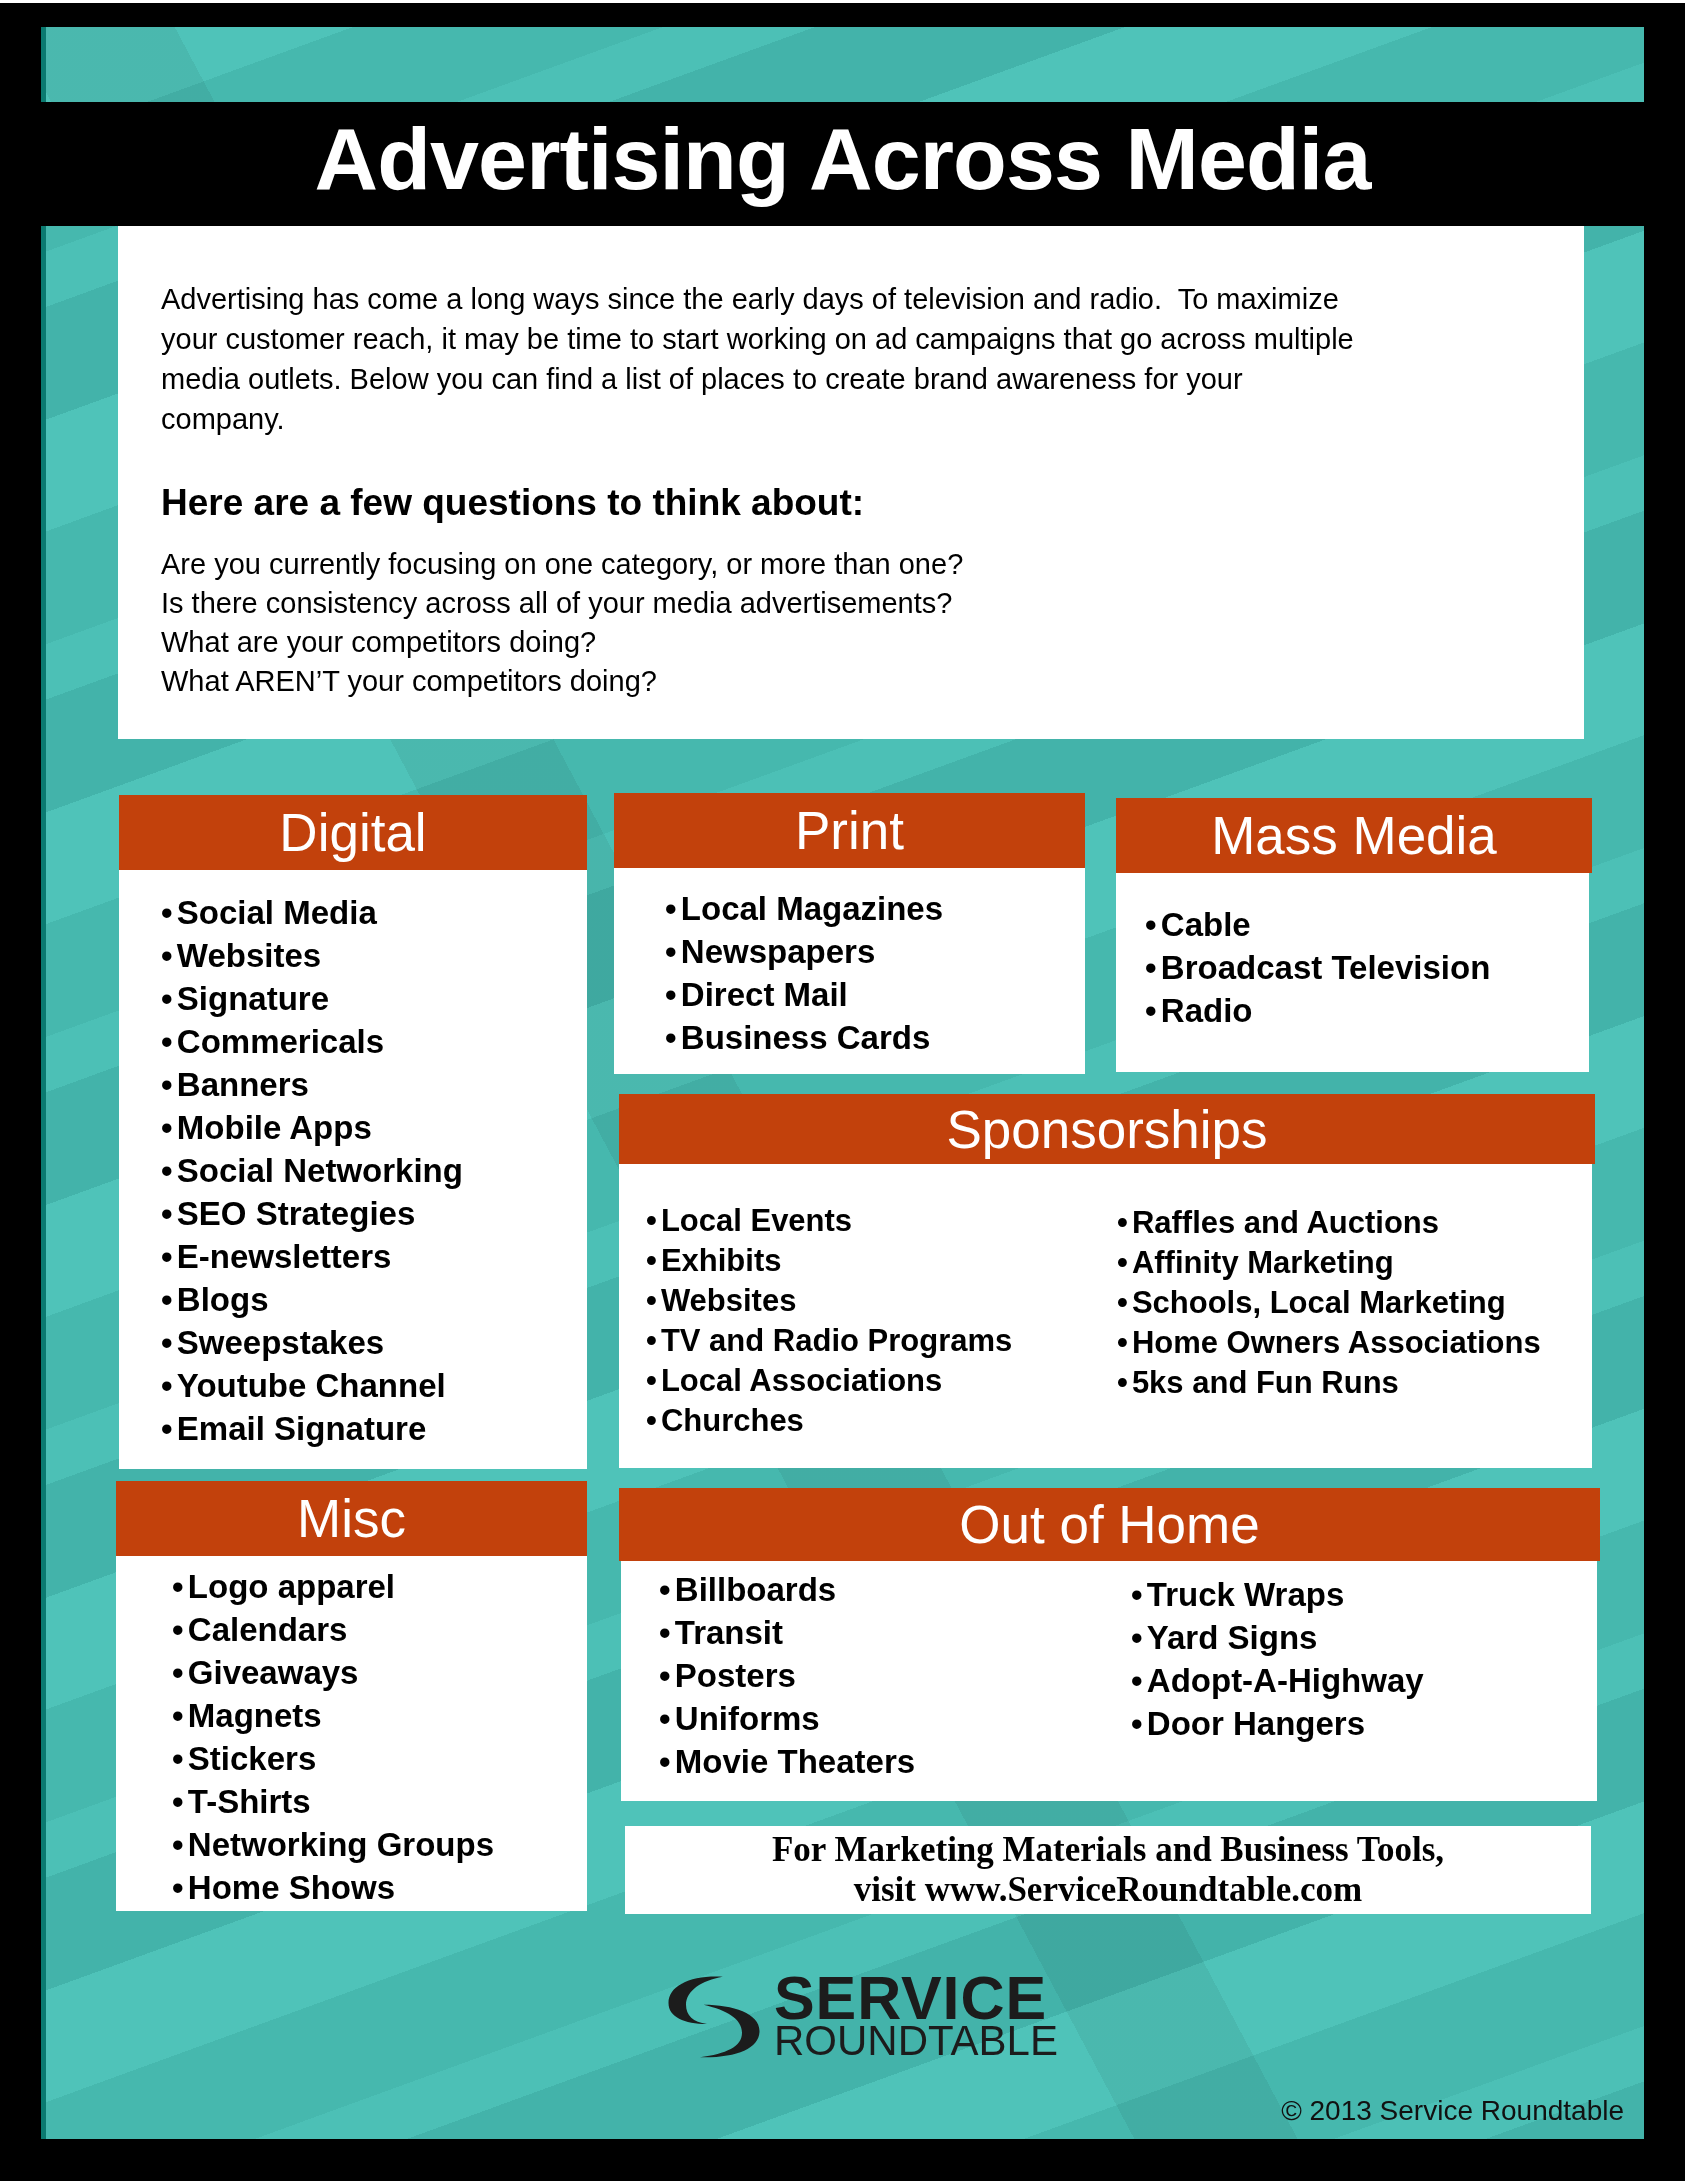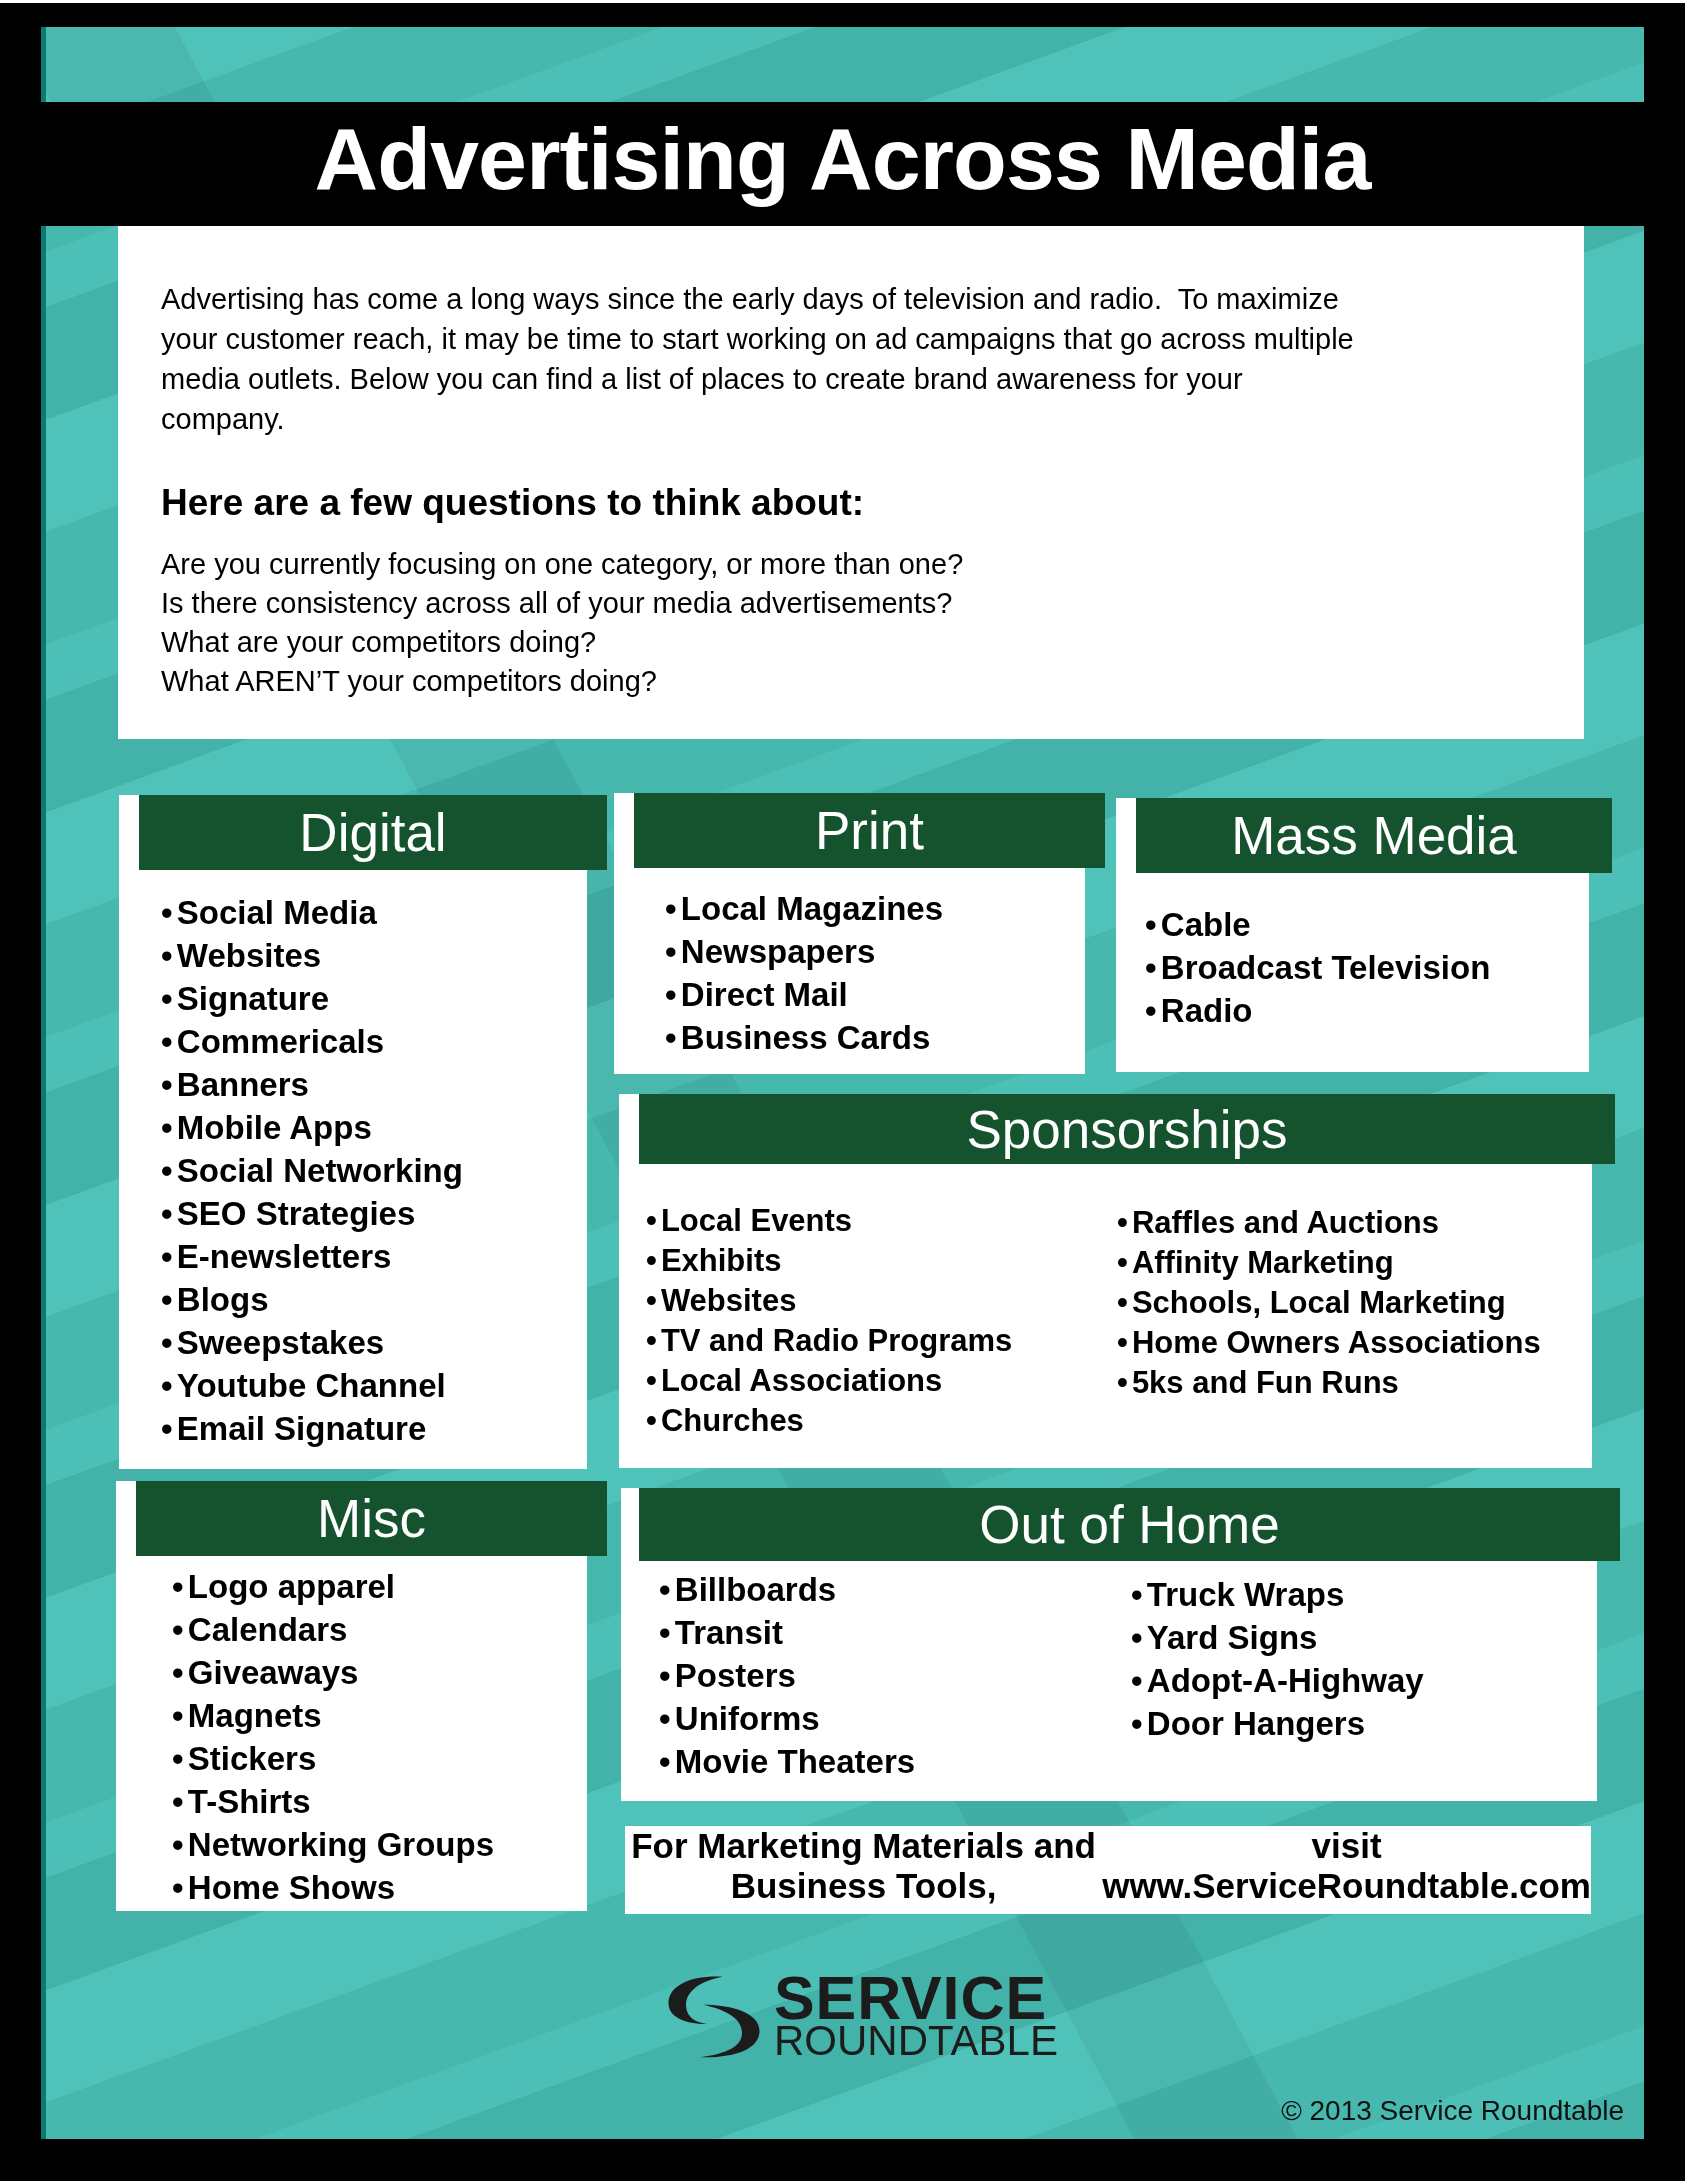--- a/index.html
+++ b/index.html
@@ -27,32 +27,32 @@
   .intro-box {
     position: absolute; left: 118px; top: 226px; width: 1466px; height: 513px;
     background: #fff; box-sizing: border-box; padding: 0 0 15px 43px;
   }
   .intro-text { position: absolute; left: 43px; top: 53px; width: 1396px; font-size: 29px; line-height: 40px; }
   .questions-heading { position: absolute; left: 43px; top: 256px; font-size: 37px; font-weight: bold; margin: 0; }
   .questions { position: absolute; left: 43px; top: 319px; font-size: 29px; line-height: 39px; margin: 0; padding: 0; list-style: none; }
 
   .card { position: absolute; }
   .card-header {
-    position: absolute; background: #14532d; color: #fff; text-align: right;
-    font-size: 53px; display: flex; align-items: center; justify-content: center; margin-left: 20px;
+    position: absolute; background: #c2410c; color: #fff; text-align: right;
+    font-size: 53px; display: flex; align-items: center; justify-content: center;
   }
   .card-body { position: absolute; background: #fff; }
   .items { position: absolute; margin: 0; padding: 0; list-style: none; font-weight: bold; }
   .items li { white-space: nowrap; }
   .items li::before { content: "\2022"; display: inline-block; width: 0.48em; }
 
   .footer-box {
     position: absolute; left: 625px; top: 1826px; width: 966px; height: 88px; background: #fff;
     text-align: center; font-weight: bold; font-size: 35px; line-height: 40px;
-    display: flex; flex-direction: row; justify-content: center;
+    display: flex; flex-direction: column; justify-content: center; font-family: Liberation Serif, serif;
   }
   .logo { position: absolute; left: 665px; top: 1973px; width: 421px; height: 88px; }
   .logo-mark { position: absolute; left: 0; top: 0; width: 98px; height: 88px; }
   .logo-service {
     position: absolute; left: 109px; top: -5.3px; font-size: 61px; font-weight: bold; letter-spacing: 0.9px; color: #1c1c1c;
     line-height: 61px;
   }
   .logo-roundtable {
     position: absolute; left: 109px; top: 46px; font-size: 42px; font-weight: normal; letter-spacing: 0px; color: #1c1c1c;
     line-height: 44px;

